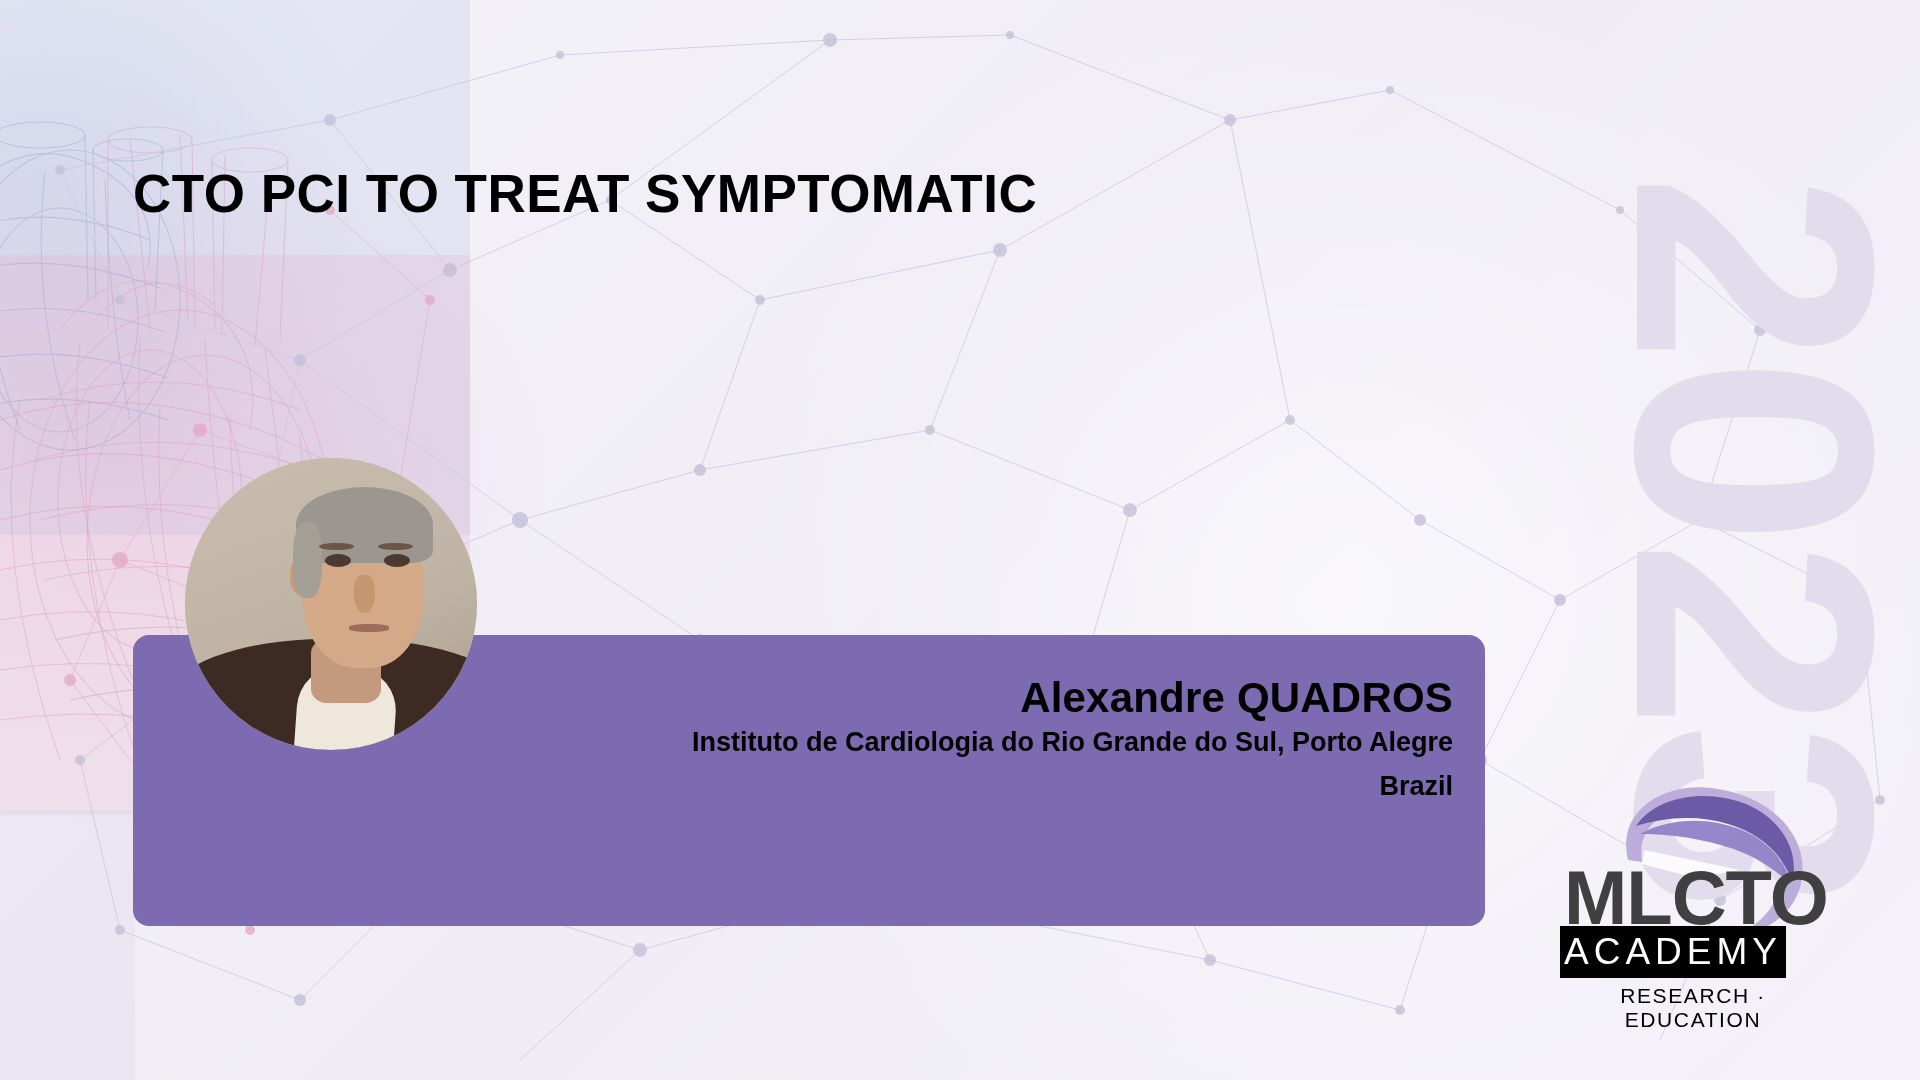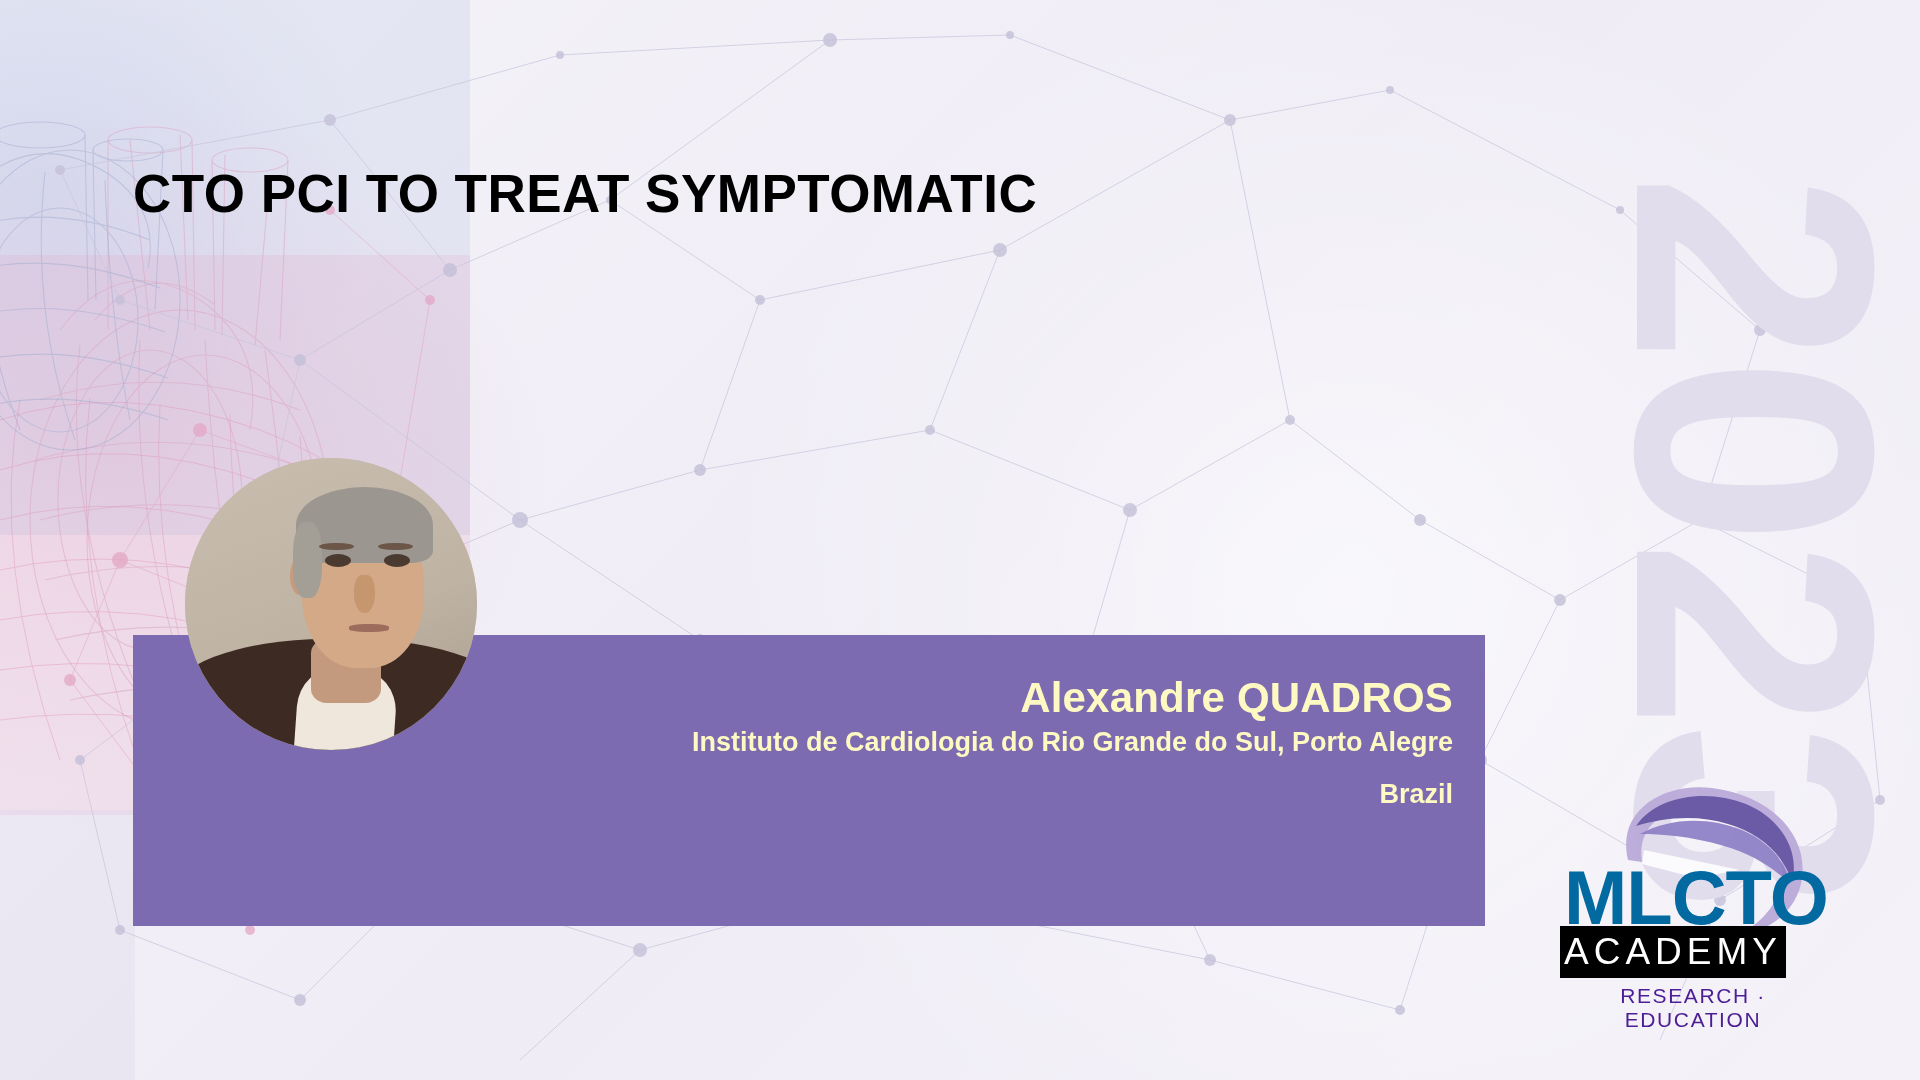--- a/index.html
+++ b/index.html
@@ -133,72 +133,73 @@
     background:#c79b7c; border-radius:50%;
   }
 
   
   #banner {
     position:absolute;
     left:133px; top:635px;
     width:1352px; height:291px;
     background:#7c6bb0;
     z-index:3;
-    color:#fef9c3;
+    color:#000000;
+    border-radius:16px;
   }
   #banner-text {
     position:absolute;
     right:32px; top:38px;
     text-align:right;
   }
   #speaker-name {
     font-size:42px; font-weight:800; letter-spacing:0.2px; line-height:1.2;
   }
   #speaker-affil {
     font-size:27px; font-weight:700; line-height:1.45;
   }
   #speaker-country {
-    margin-top:12px;
+    margin-top:4px;
     font-size:27px; font-weight:700; line-height:1.45;
   }
 
   
   #logo {
     position:absolute;
     left:1556px; top:782px;
     width:300px; height:235px;
     z-index:5;
   }
   #logo-swoosh { position:absolute; left:0; top:0; width:300px; height:160px; }
   #logo-word {
     position:absolute; left:8px; top:78px;
     font-size:76px; font-weight:700;
     letter-spacing:-1px;
-    color:#0369a1;
+    color:#404040;
     line-height:1;
   }
   #logo-academy {
     position:absolute; left:4px; top:144px;
     width:226px; height:52px;
     background:#000000;
     color:#ffffff;
     font-size:37px;
     font-weight:400;
     letter-spacing:5px;
     text-align:center;
     line-height:52px;
   }
   #logo-tag {
     position:absolute; left:2px; top:202px;
     width:270px;
     text-align:center;
     font-size:21px;
     font-weight:400;
     letter-spacing:1.6px;
-    color:#4c1d95;
+    color:#000000;
   }
 </style>
 </head>
 <body>
 
 <div id="slide">
 
   <div class="bg-layer bg-wash"></div>
   <div class="tint-blue"></div>
   <div class="tint-pink"></div>

